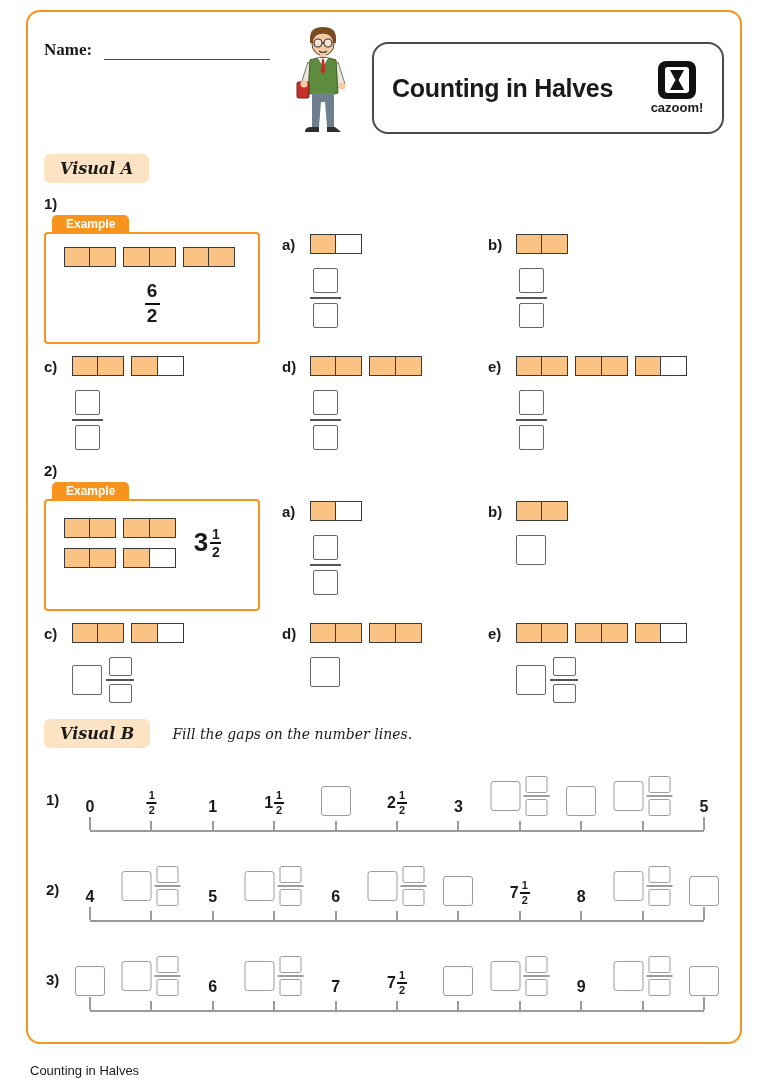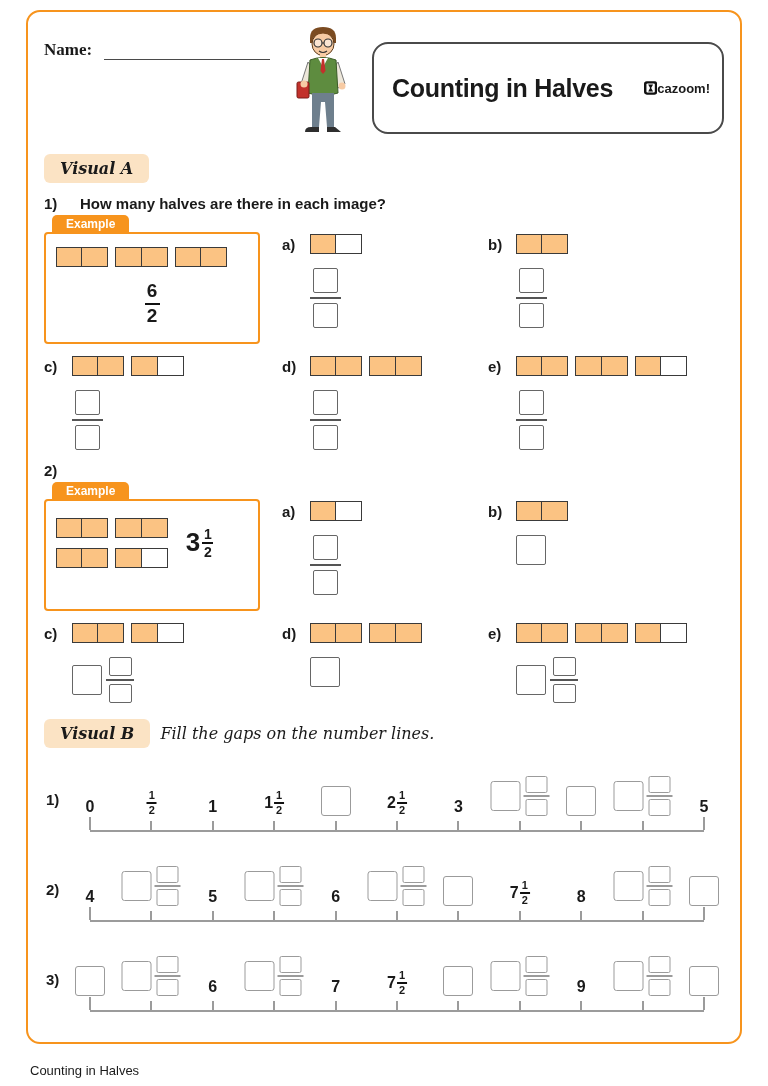--- a/index.html
+++ b/index.html
@@ -13,37 +13,37 @@
   .header { display:flex; align-items:flex-start; }
   .fields { width:248px; padding-top:14px; flex:0 0 auto; }
   .field-row { display:flex; align-items:flex-end; margin-bottom:14px; height:20px; }
   .field-label { font-weight:bold; font-size:17px; width:58px;font-family:Liberation Serif, serif; }
   .field-line { flex:0 0 166px; height:2px; border-bottom:1.6px solid #4a4a4a; margin-left:2px; }
   .teacher { width:62px; flex:0 0 auto; margin:0 4px 0 0; }
   .title-box { flex:1; margin-top:16px; margin-left:14px; height:92px; border:2px solid #4a4a4a;
                border-radius:16px; display:flex; align-items:center; justify-content:space-between;
                padding:0 12px 0 18px; background:#fff; }
   .title { font-size:25px; font-weight:bold; letter-spacing:-0.3px; }
-  .logo { width:66px; display:flex; flex-direction:row; align-items:center; }
+  .logo { width:66px; display:flex; flex-direction:column; align-items:center; }
   .logo-mark { width:38px; height:38px; }
   .logo-text { font-size:13px; font-weight:bold; margin-top:1px; }
 
   
   .section-label { display:inline-block; background:#FBE3C4; border-radius:6px; padding:5px 16px;
                    font-family:"DejaVu Serif", serif; font-style:italic; font-weight:bold; font-size:16px; }
   .sec-a-wrap { margin-top:6px; }
 
   
   .q-head { margin:12px 0 0; display:flex; }
   .q-num { font-weight:bold; font-size:15px; width:36px; flex:0 0 auto; }
   .q-text { font-weight:bold; font-size:15px; }
   .q-grid { display:grid; grid-template-columns:238px 206px auto; row-gap:10px; margin-top:20px; }
 
   .example-box { position:relative; border:2px solid #F7941D; border-radius:4px;
-                 padding:13px 10px 8px; margin-right:22px; min-height:112px; }
+                 padding:13px 18px 8px; margin-right:22px; min-height:112px; }
   .example-tab { position:absolute; top:-19px; left:6px; background:#F7941D; color:#fff;
                  font-size:12px; font-weight:bold; padding:2px 14px 3px; border-radius:5px 5px 0 0; }
 
   .bars-row { display:flex; gap:7px; }
   .hbar { display:flex; }
   .cell { width:27px; height:20px; border:1.6px solid #3a3a3a; background:#fff; margin-left:-1.6px; }
   .cell:first-child { margin-left:0; }
   .cell.filled { background:#FBC383; }
 
   .ex-style-1 .ex-answer { display:flex; justify-content:center; margin-top:14px; }
@@ -67,21 +67,21 @@
   .frac-blank { display:inline-flex; flex-direction:column; align-items:center; }
   .ans-box { width:25px; height:25px; border:1.5px solid #666; border-radius:2px; background:#fff; }
   .frac-line { width:31px; height:2px; background:#555; margin:4px 0; }
   .ans-box.big { width:30px; height:30px; }
   .ans-box.sm { width:23px; height:19px; }
   .frac-line.sm { width:28px; margin:3px 0; }
   .mixed-blank { display:flex; align-items:center; gap:4px; }
 
   
   .sectionb-row { display:flex; align-items:center; margin-top:16px; }
-  .instruction { font-family:"DejaVu Serif", serif; font-style:italic; font-size:16px; margin-left:10px;text-align:center; }
+  .instruction { font-family:"DejaVu Serif", serif; font-style:italic; font-size:14px; margin-left:22px;text-align:center; }
 
   .numline-row { position:relative; height:64px; margin:26px 6px 0 0; padding-left:46px; }
   .nl-num { position:absolute; left:2px; bottom:30px; font-weight:bold; font-size:15px; }
   .nl-area { position:relative; height:100%; margin-right:14px; }
   .nl-track { position:absolute; left:0; right:0; bottom:6px; height:2px; background:#9b9b9b; }
   .nl-tick { position:absolute; bottom:8px; width:2px; height:9px; background:#9b9b9b; transform:translateX(-1px); }
   .nl-tick.end { height:13px; }
   .nl-label { position:absolute; bottom:22px; transform:translateX(-50%); display:flex;
               align-items:center; justify-content:center; white-space:nowrap; }
   .nl-text { font-weight:bold; font-size:16px; }
@@ -151,21 +151,20 @@
     </div>
   </div>
 
   <div class="sec-a-wrap">
     <span class="section-label">Visual A</span>
   </div>
 
   <div>
     <div class="q-head">
       <span class="q-num">1)</span>
-      <span class="q-text">How many halves are there in each image?</span>
     </div>
     <div class="q-grid">
       <div class="example-box ex-style-1">
         <div class="example-tab">Example</div>
         <div class="ex-inner">
           <div class="ex-bars">
               <div class="bars-row">
                 <div class="hbar">
                   <div class="cell filled"></div>
                   <div class="cell filled"></div>

